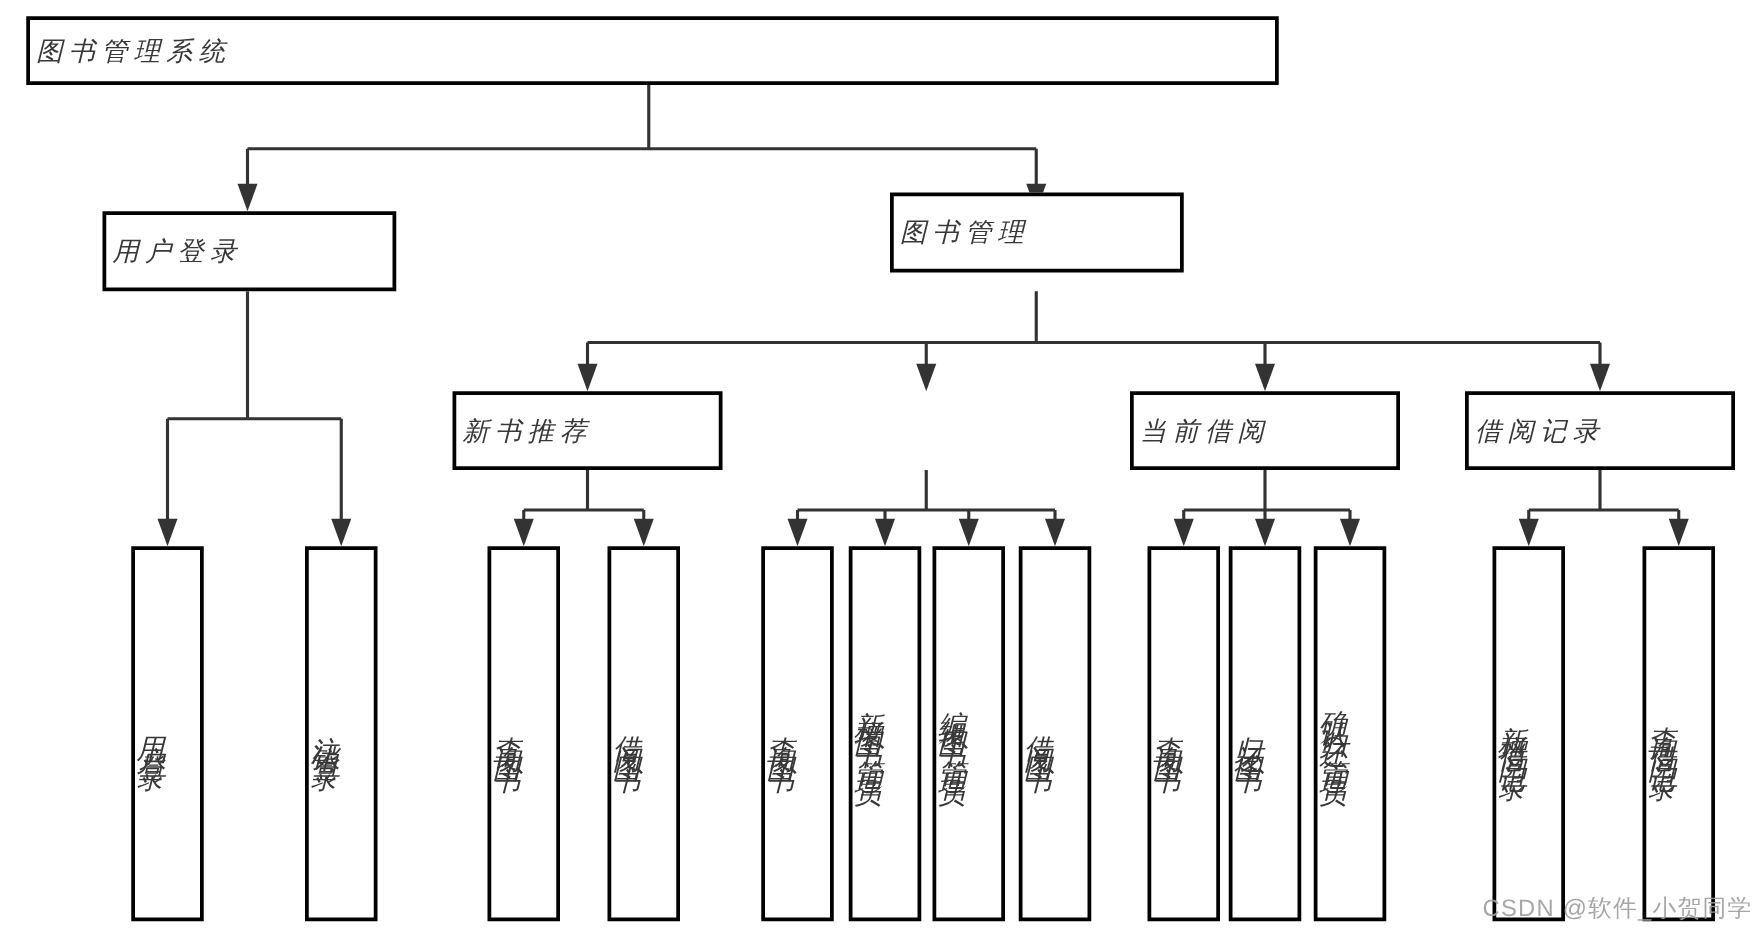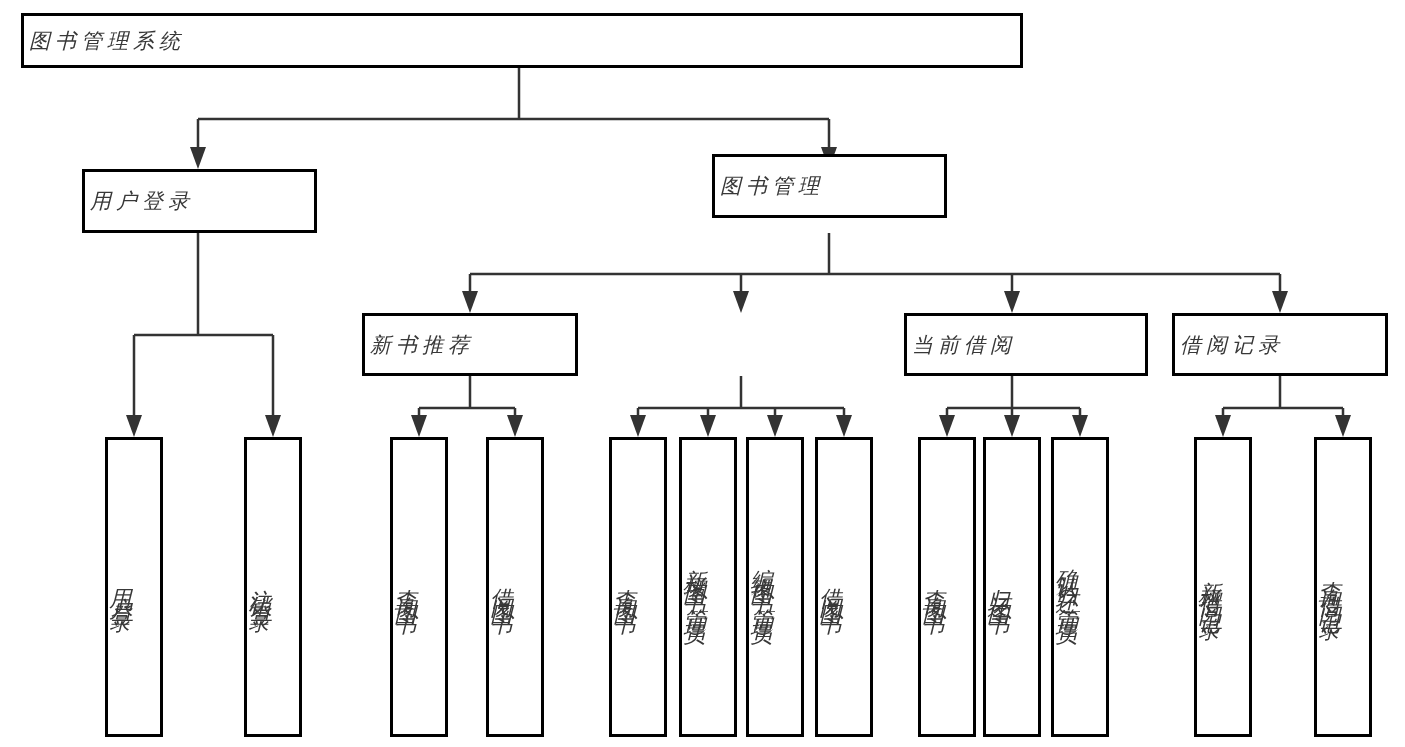--- a/index.html
+++ b/index.html
@@ -79,21 +79,21 @@
   <div class="node" style="left:82px;top:169px;width:235px;height:64px;">
     <span class="hlabel">用户登录</span>
   </div>
   <div class="node" style="left:712px;top:154px;width:235px;height:64px;">
     <span class="hlabel">图书管理</span>
   </div>
 
   <div class="node" style="left:362px;top:313px;width:216px;height:63px;">
     <span class="hlabel">新书推荐</span>
   </div>
-  <div class="node" style="left:904px;top:313px;width:244px;height:63px;">
+  <div class="node" style="left:904px;top:313px;width:216px;height:63px;">
     <span class="hlabel">当前借阅</span>
   </div>
   <div class="node" style="left:1172px;top:313px;width:216px;height:63px;">
     <span class="hlabel">借阅记录</span>
   </div>
 
   <div class="node leaf" style="left:105px;">
     <span class="vlabel">用户登录</span>
   </div>
   <div class="node leaf" style="left:244px;">
@@ -130,14 +130,15 @@
     <span class="vlabel">确认归还（管理员）</span>
   </div>
 
   <div class="node leaf" style="left:1194px;">
     <span class="vlabel">新增借阅记录</span>
   </div>
   <div class="node leaf" style="left:1314px;">
     <span class="vlabel">查询借阅记录</span>
   </div>
 
+  <div class="watermark" style="left:1186px;top:714px;">CSDN @软件_小贺同学</div>
 
 </div>
 
 </body></html>

